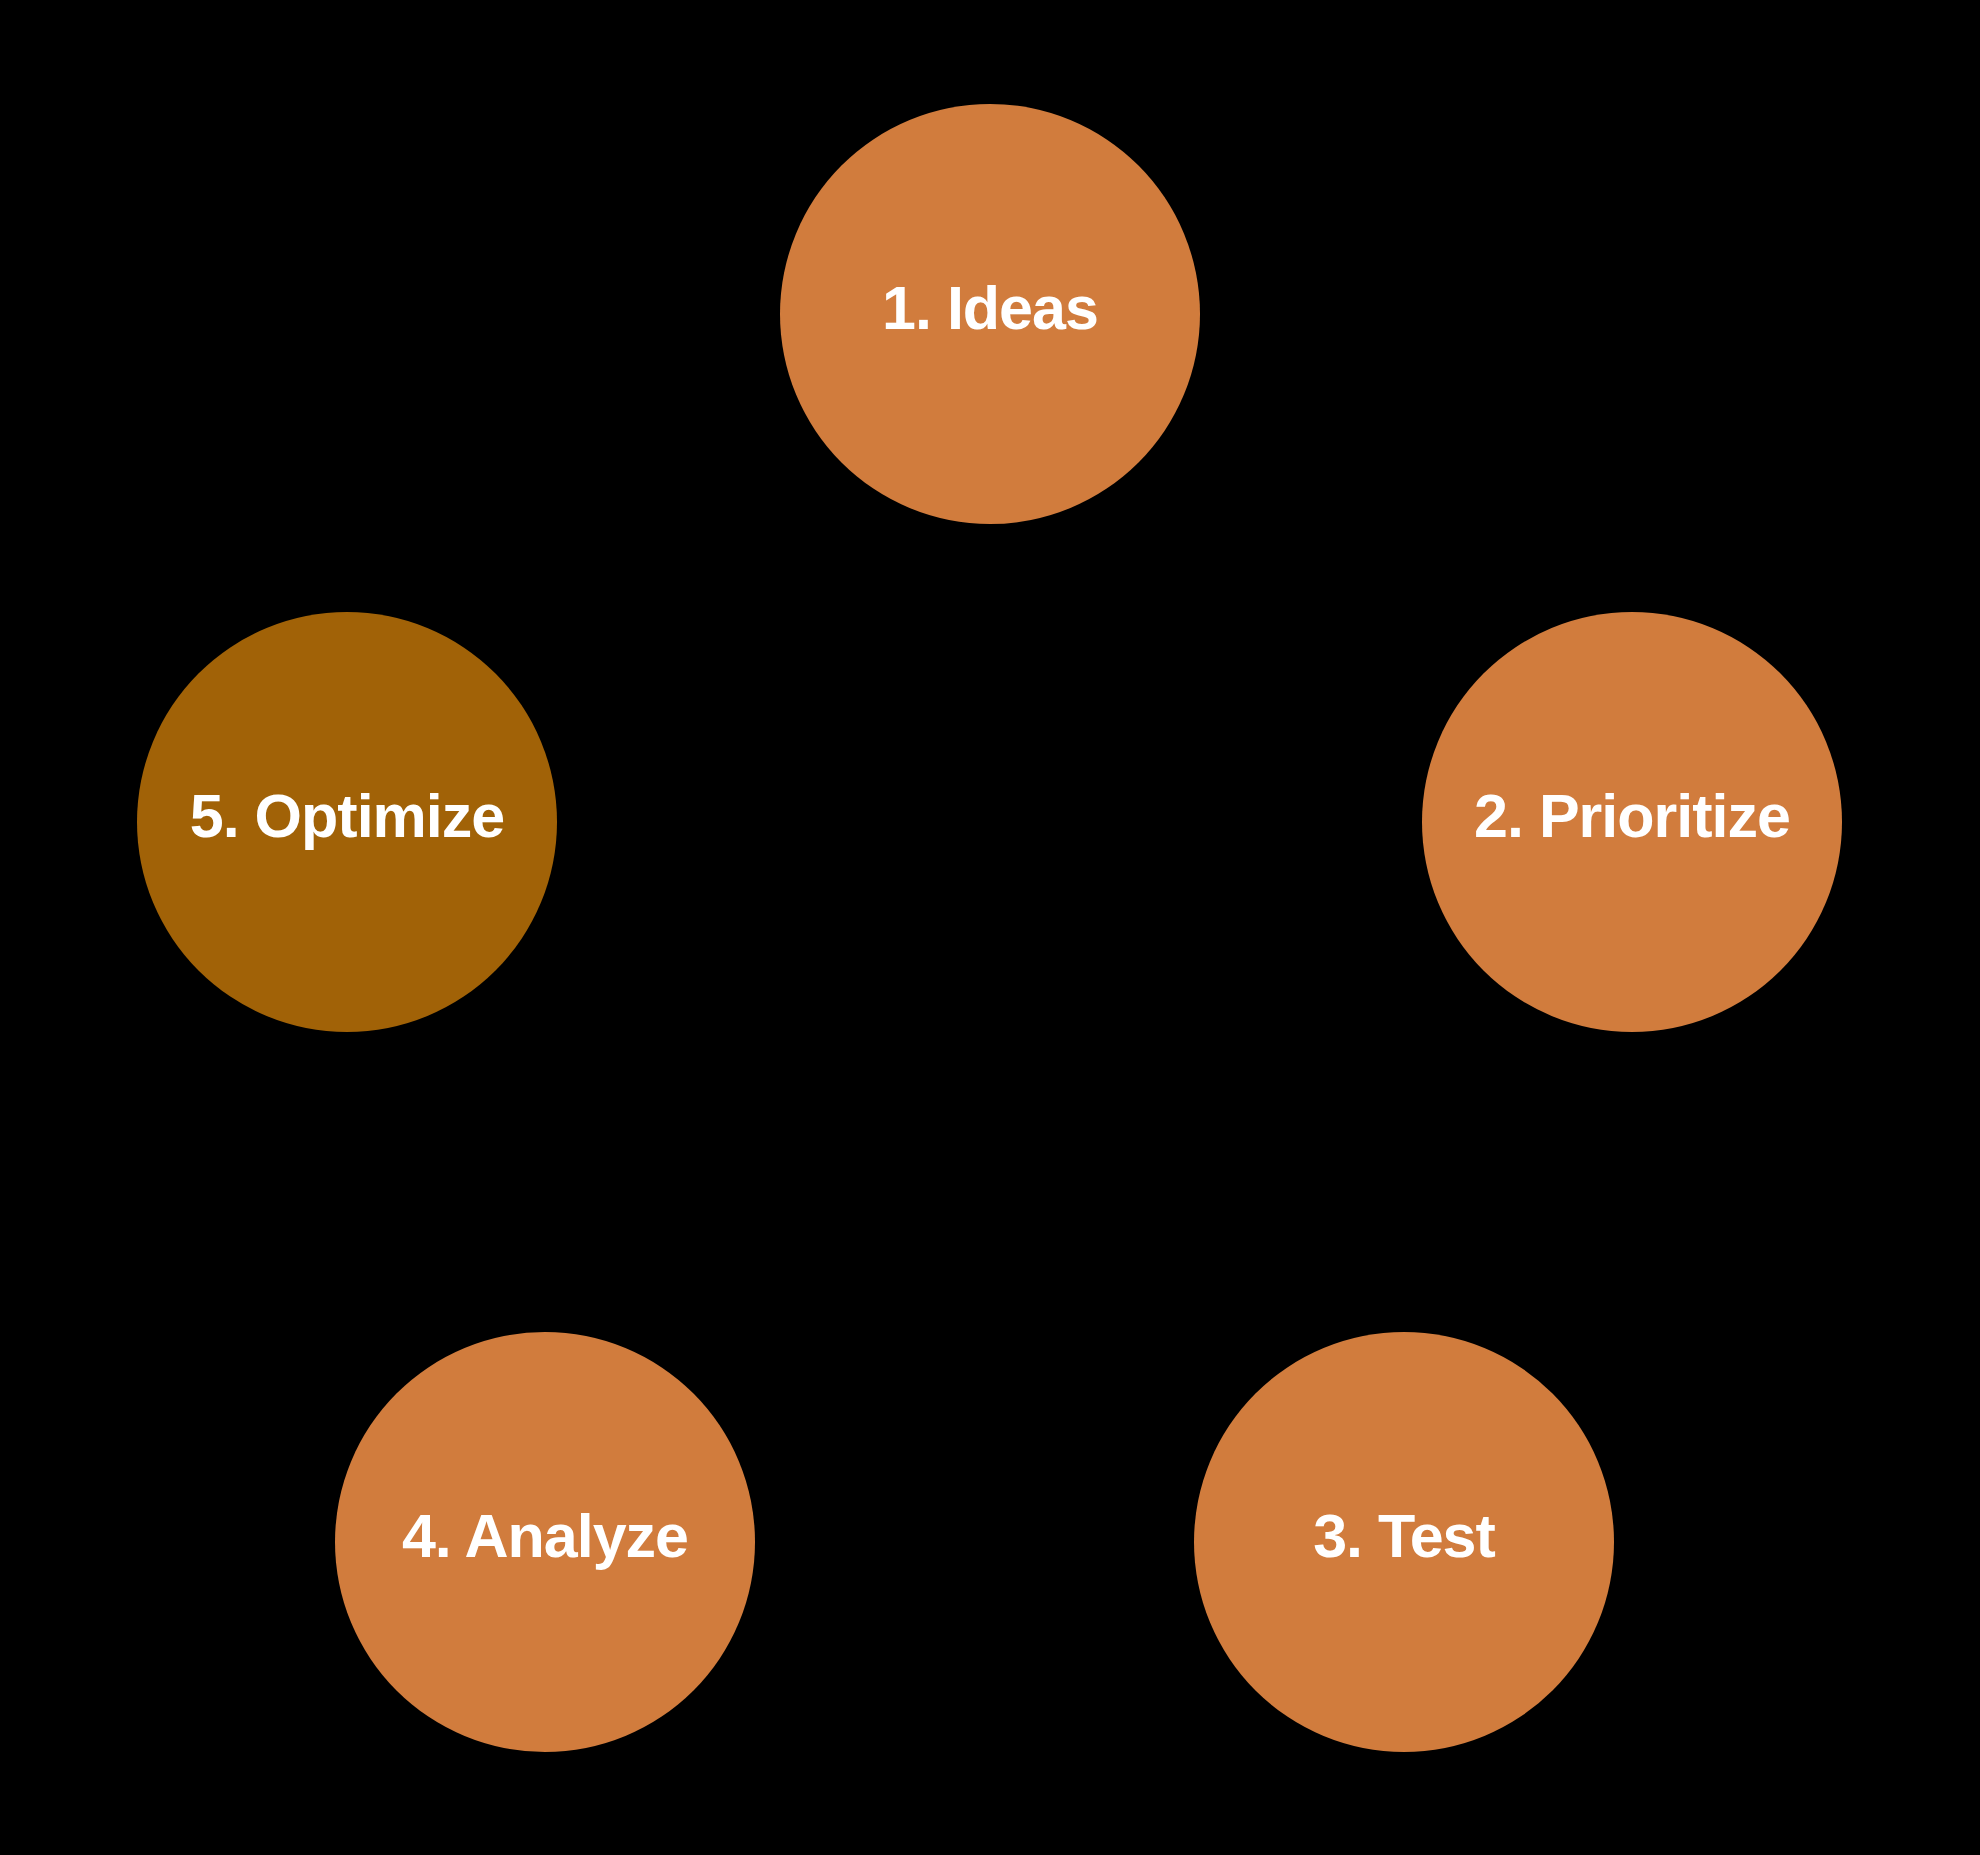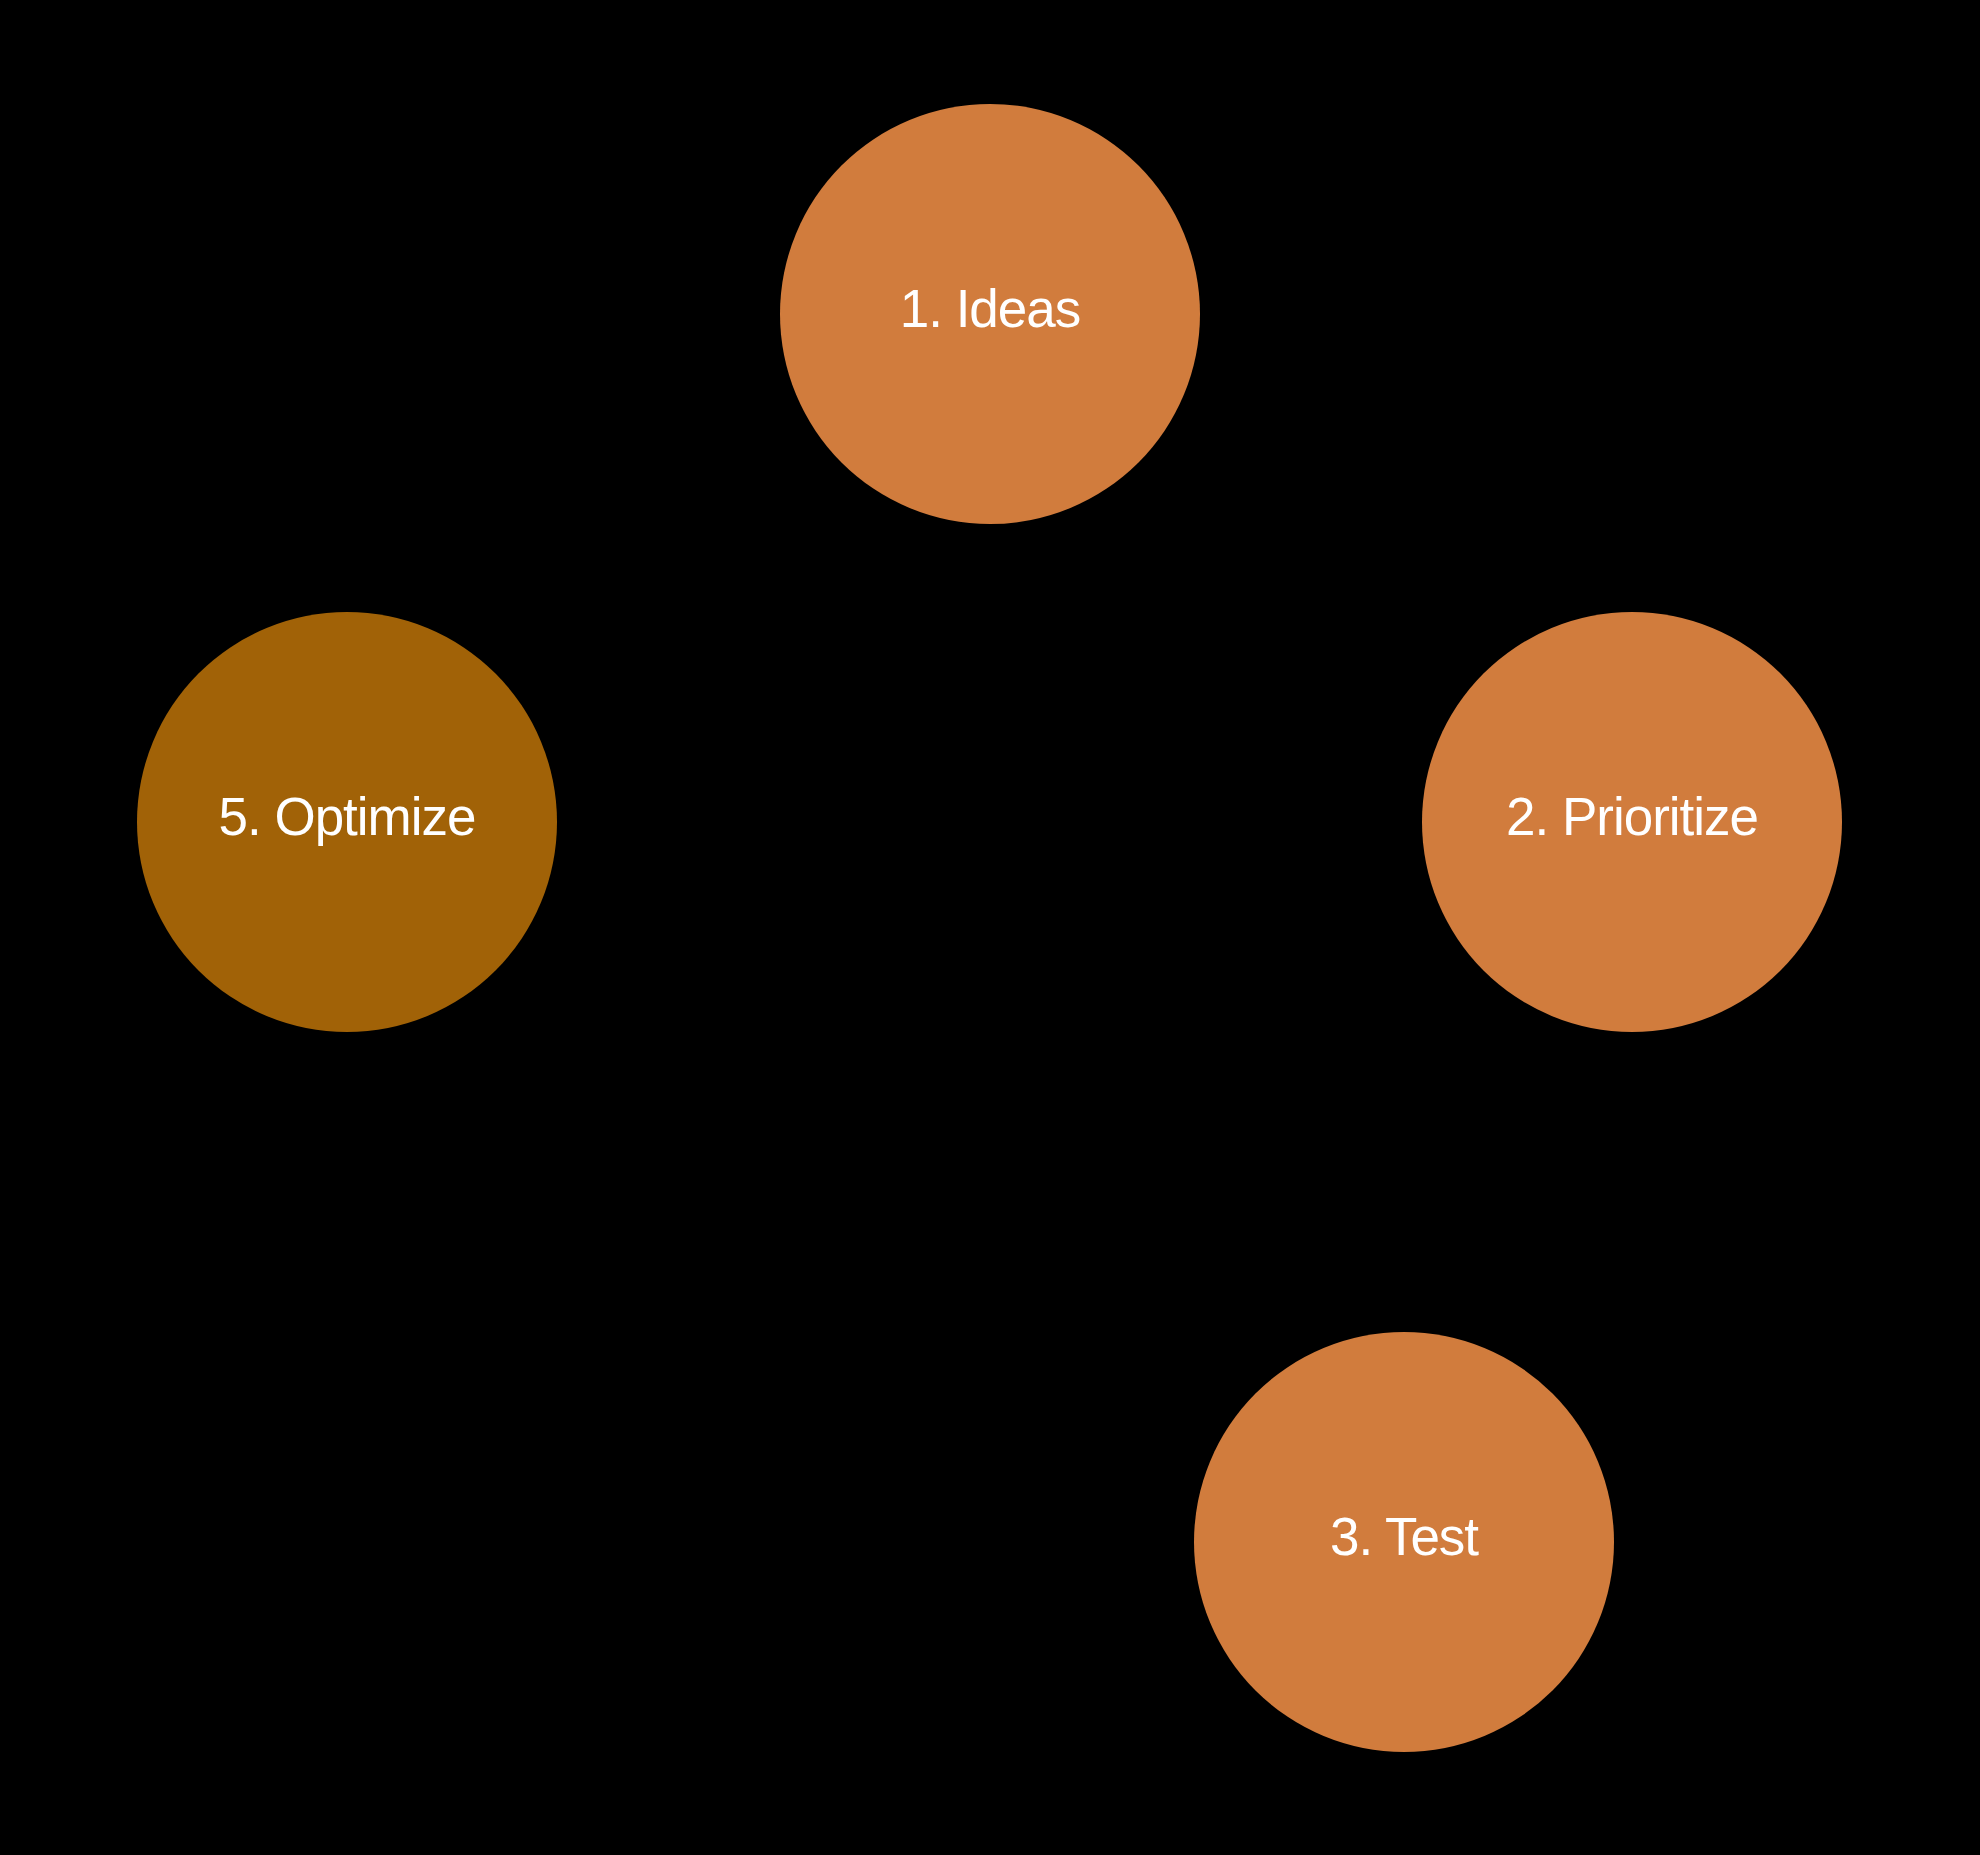--- a/index.html
+++ b/index.html
@@ -17,22 +17,22 @@
   }
   .node {
     position: absolute;
     border-radius: 50%;
     display: flex;
     align-items: center;
     justify-content: center;
   }
   .node-label {
     color: #FFFFFF;
-    font-weight: normal;
-    font-size: 53px;
+    font-weight: bold;
+    font-size: 61px;
     letter-spacing: -1px;
     white-space: nowrap;
     transform: translateY(-6px);
     text-align: center;
   }
 </style>
 </head>
 <body>
 
 <div class="canvas">
@@ -42,19 +42,22 @@
   </div>
 
   <div class="node" style="left: 1422px; top: 612px; width: 420px; height: 420px; background: rgb(209, 124, 61);">
     <span class="node-label">2. Prioritize</span>
   </div>
 
   <div class="node" style="left: 1194px; top: 1332px; width: 420px; height: 420px; background: rgb(209, 124, 61);">
     <span class="node-label">3. Test</span>
   </div>
 
+  <div class="node" style="left: 335px; top: 1332px; width: 420px; height: 420px; background: rgb(209, 124, 61);">
+    <span class="node-label">4. Analyze</span>
+  </div>
 
   <div class="node" style="left: 137px; top: 612px; width: 420px; height: 420px; background: #a16207;">
     <span class="node-label">5. Optimize</span>
   </div>
 
 </div>
 
 
 </body></html>

